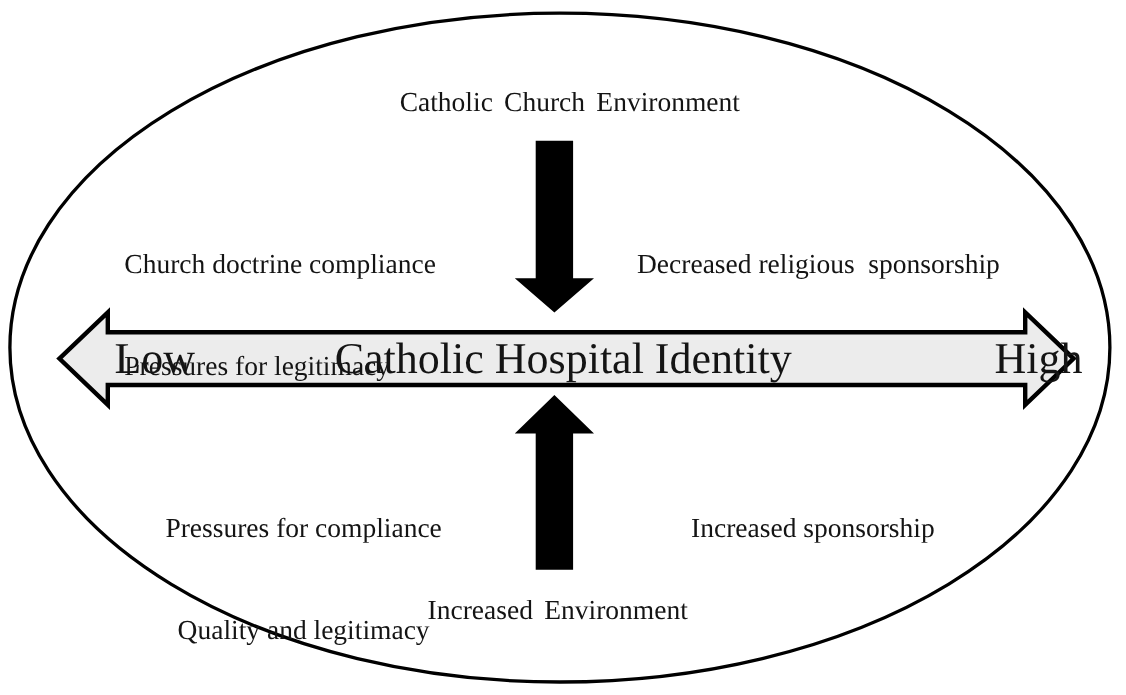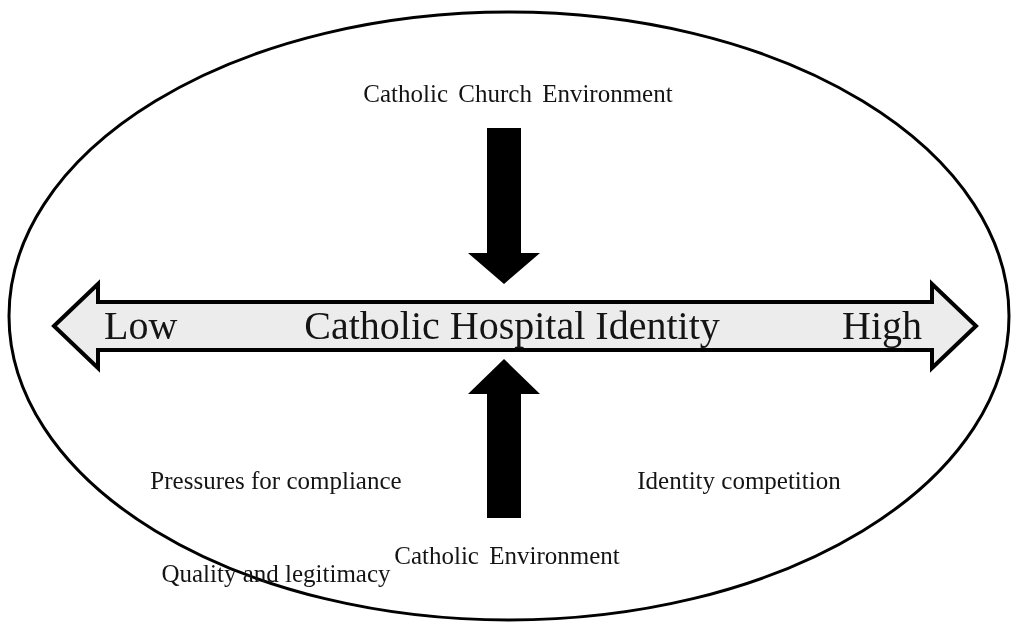--- a/index.html
+++ b/index.html
@@ -53,34 +53,39 @@
 
     <polygon points="487,128 521,128 521,253 540,253 504,284 468,253 487,253" fill="#000000"></polygon>
 
     <polygon points="54,326 98,284 98,302 932,302 932,284 976,326 932,368 932,350 98,350 98,368" stroke="#000000" stroke-width="4" stroke-linejoin="miter" fill="#ececec"></polygon>
 
     <polygon points="504,359 540,394 521,394 521,518 487,518 487,394 468,394" fill="#000000"></polygon>
   </svg>
 
   <div class="txt title" style="left:268px; top:78px; width:500px;">Catholic Church Environment</div>
 
+  <div class="txt quad-left" style="left:113px; top:163px; width:340px;">
+    <div>Church doctrine compliance</div>
+    <div>Pressures for legitimacy</div>
+  </div>
 
   <div class="txt quad-center" style="left:544px; top:163px; width:400px;">
+    <div>Decreased religious  sponsorship</div>
   </div>
 
   <div class="axis-label" style="left:104px; top:308px;">Low</div>
 
   <div class="axis-label axis-center" style="left:262px; top:308px; width:500px;">Catholic Hospital Identity</div>
 
-  <div class="axis-label" style="left:842px; top:308px;">High</div>
+  <div class="axis-label" style="left:904px; top:308px;">High</div>
 
   <div class="txt quad-center" style="left:76px; top:403px; width:400px;">
     <div>Pressures for compliance</div>
     <div>Quality and legitimacy</div>
   </div>
 
   <div class="txt quad-center" style="left:539px; top:403px; width:400px;">
-    <div>Identity competition</div>
+    <div>Increased sponsorship</div>
   </div>
 
-  <div class="txt title" style="left:257px; top:540px; width:500px;">Catholic Environment</div>
+  <div class="txt title" style="left:257px; top:540px; width:500px;">Increased Environment</div>
 
 </div>
 
 </body></html>

